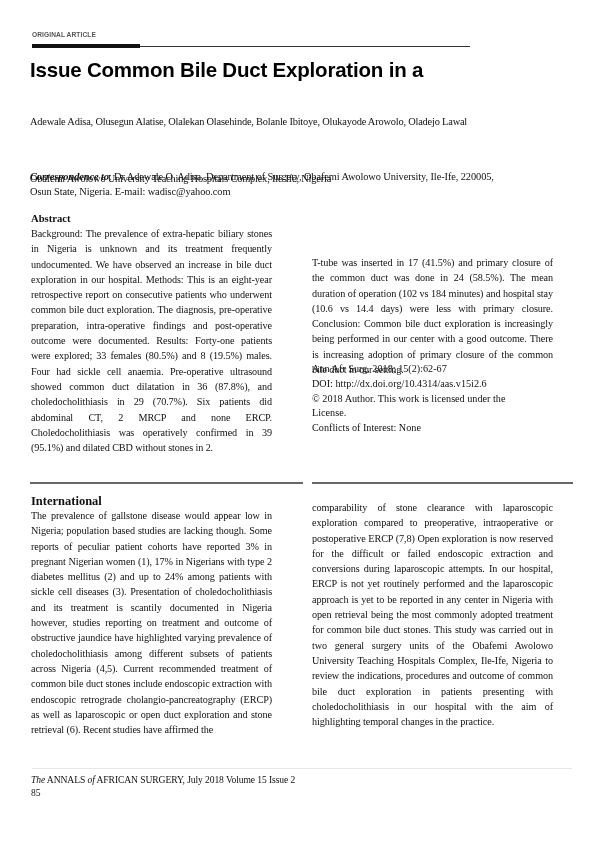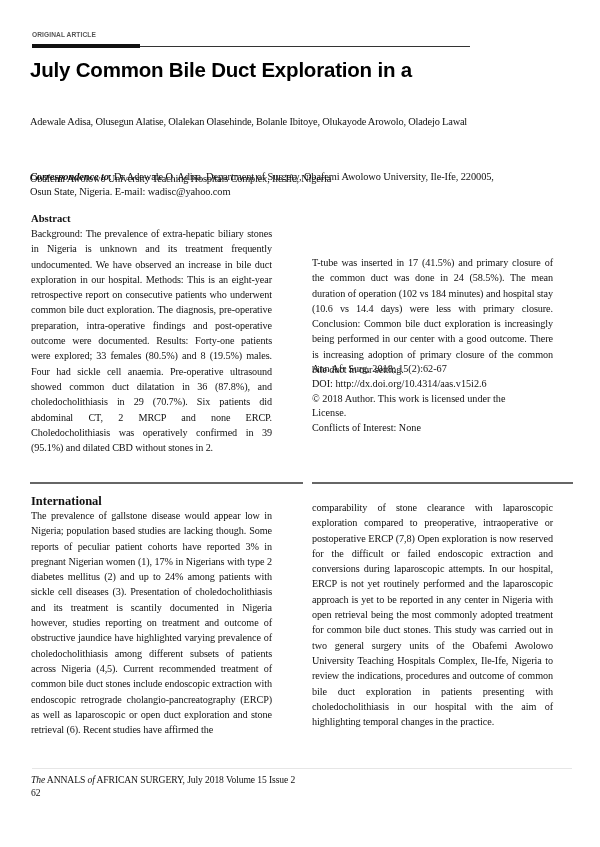--- a/index.html
+++ b/index.html
@@ -32,21 +32,21 @@
   b.k { font-weight: normal; }
 </style>
 </head>
 <body>
 
 <div class="abs label-top">ORIGINAL ARTICLE</div>
 <div class="abs rule-thin"></div>
 <div class="abs rule-thick"></div>
 
 <div class="abs title">
-  <div>July Common Bile Duct Exploration in a</div>
+  <div>Issue Common Bile Duct Exploration in a</div>
 </div>
 
 <div class="abs authors">Adewale Adisa, Olusegun Alatise, Olalekan Olasehinde, Bolanle Ibitoye, Olukayode Arowolo, Oladejo Lawal</div>
 <div class="abs affil">Obafemi Awolowo University Teaching Hospitals Complex, Ile-Ife, Nigeria</div>
 <div class="abs corr"><b>Correspondence to</b><span>: Dr Adewale O. Adisa. Department of Surgery, Obafemi Awolowo University, Ile-Ife, 220005, Osun State, Nigeria. E-mail: wadisc@yahoo.com</span></div>
 
 <div class="abs abstract-head">Abstract</div>
 
 <div class="abs col col-left abs-left">
   <b class="k">Background:</b><span> The prevalence of extra-hepatic biliary stones in Nigeria is unknown and its treatment frequently undocumented. We have observed an increase in bile duct exploration in our hospital. </span><b class="k">Methods:</b><span> This is an eight-year retrospective report on consecutive patients who underwent common bile duct exploration. The diagnosis, pre-operative preparation, intra-operative findings and post-operative outcome were documented. </span><b class="k">Results:</b><span> Forty-one patients were explored; 33 females (80.5%) and 8 (19.5%) males. Four had sickle cell anaemia. Pre-operative ultrasound showed common duct dilatation in 36 (87.8%), and choledocholithiasis in 29 (70.7%). Six patients did abdominal CT, 2 MRCP and none ERCP. Choledocholithiasis was operatively confirmed in 39 (95.1%) and dilated CBD without stones in 2.</span>
@@ -67,14 +67,14 @@
 <div class="abs rule-mid"></div>
 <div class="abs rule-mid-r"></div>
 
 <div class="abs intro-head">International</div>
 <div class="abs col col-left intro-left">The prevalence of gallstone disease would appear low in Nigeria; population based studies are lacking though. Some reports of peculiar patient cohorts have reported 3% in pregnant Nigerian women (1), 17% in Nigerians with type 2 diabetes mellitus (2) and up to 24% among patients with sickle cell diseases (3). Presentation of choledocholithiasis and its treatment is scantily documented in Nigeria however, studies reporting on treatment and outcome of obstructive jaundice have highlighted varying prevalence of choledocholithiasis among different subsets of patients across Nigeria (4,5). Current recommended treatment of common bile duct stones include endoscopic extraction with endoscopic retrograde cholangio-pancreatography (ERCP) as well as laparoscopic or open duct exploration and stone retrieval (6). Recent studies have affirmed the</div>
 <div class="abs col col-right intro-right">comparability of stone clearance with laparoscopic exploration compared to preoperative, intraoperative or postoperative ERCP (7,8) Open exploration is now reserved for the difficult or failed endoscopic extraction and conversions during laparoscopic attempts. In our hospital, ERCP is not yet routinely performed and the laparoscopic approach is yet to be reported in any center in Nigeria with open retrieval being the most commonly adopted treatment for common bile duct stones. This study was carried out in two general surgery units of the Obafemi Awolowo University Teaching Hospitals Complex, Ile-Ife, Nigeria to review the indications, procedures and outcome of common bile duct exploration in patients presenting with choledocholithiasis in our hospital with the aim of highlighting temporal changes in the practice.</div>
 
 <div class="abs rule-foot"></div>
 <div class="abs footer">
   <div><i>The</i><span> ANNALS </span><i>of</i><span> AFRICAN SURGERY, July 2018 Volume 15 Issue 2</span></div>
-  <div>62</div>
+  <div>85</div>
 </div>
 
 </body></html>

